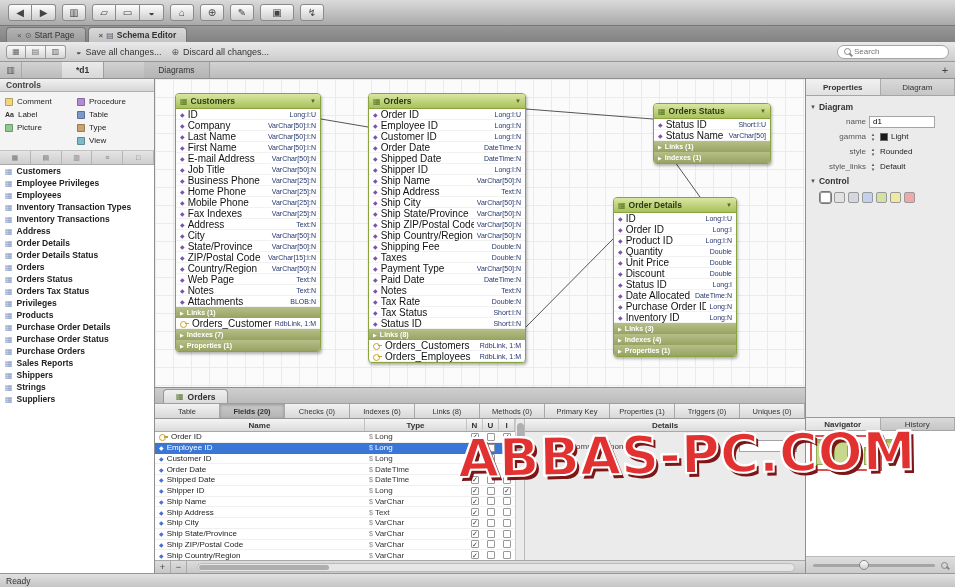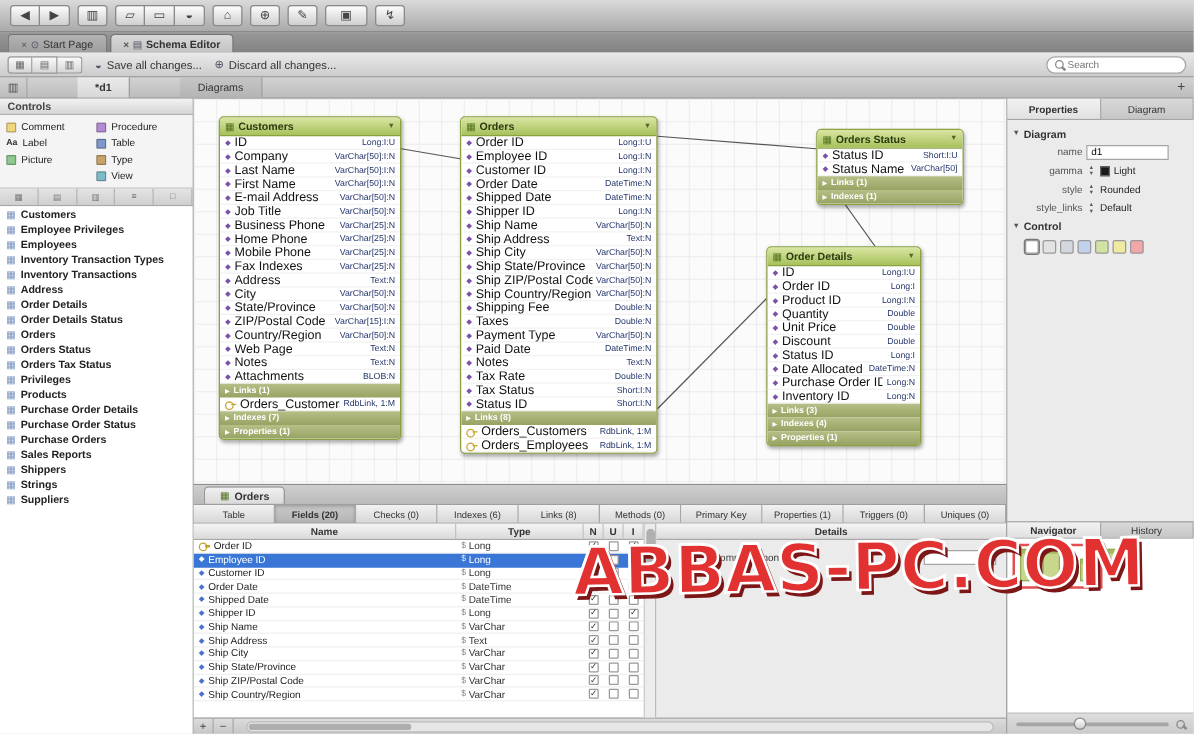--- a/index.html
+++ b/index.html
@@ -1132,15 +1132,18 @@
       </div>
       <div class="navslider">
         <div class="strack">
             <div class="sthumb"></div>
           </div>
         <span class="lens"></span>
       </div>
     </div>
   </div>
 
+  <div class="statusbar">
+    <span>Ready</span>
+  </div>
 
   <div class="watermark">ABBAS-PC.COM</div>
 </div>
 
 </body></html>

